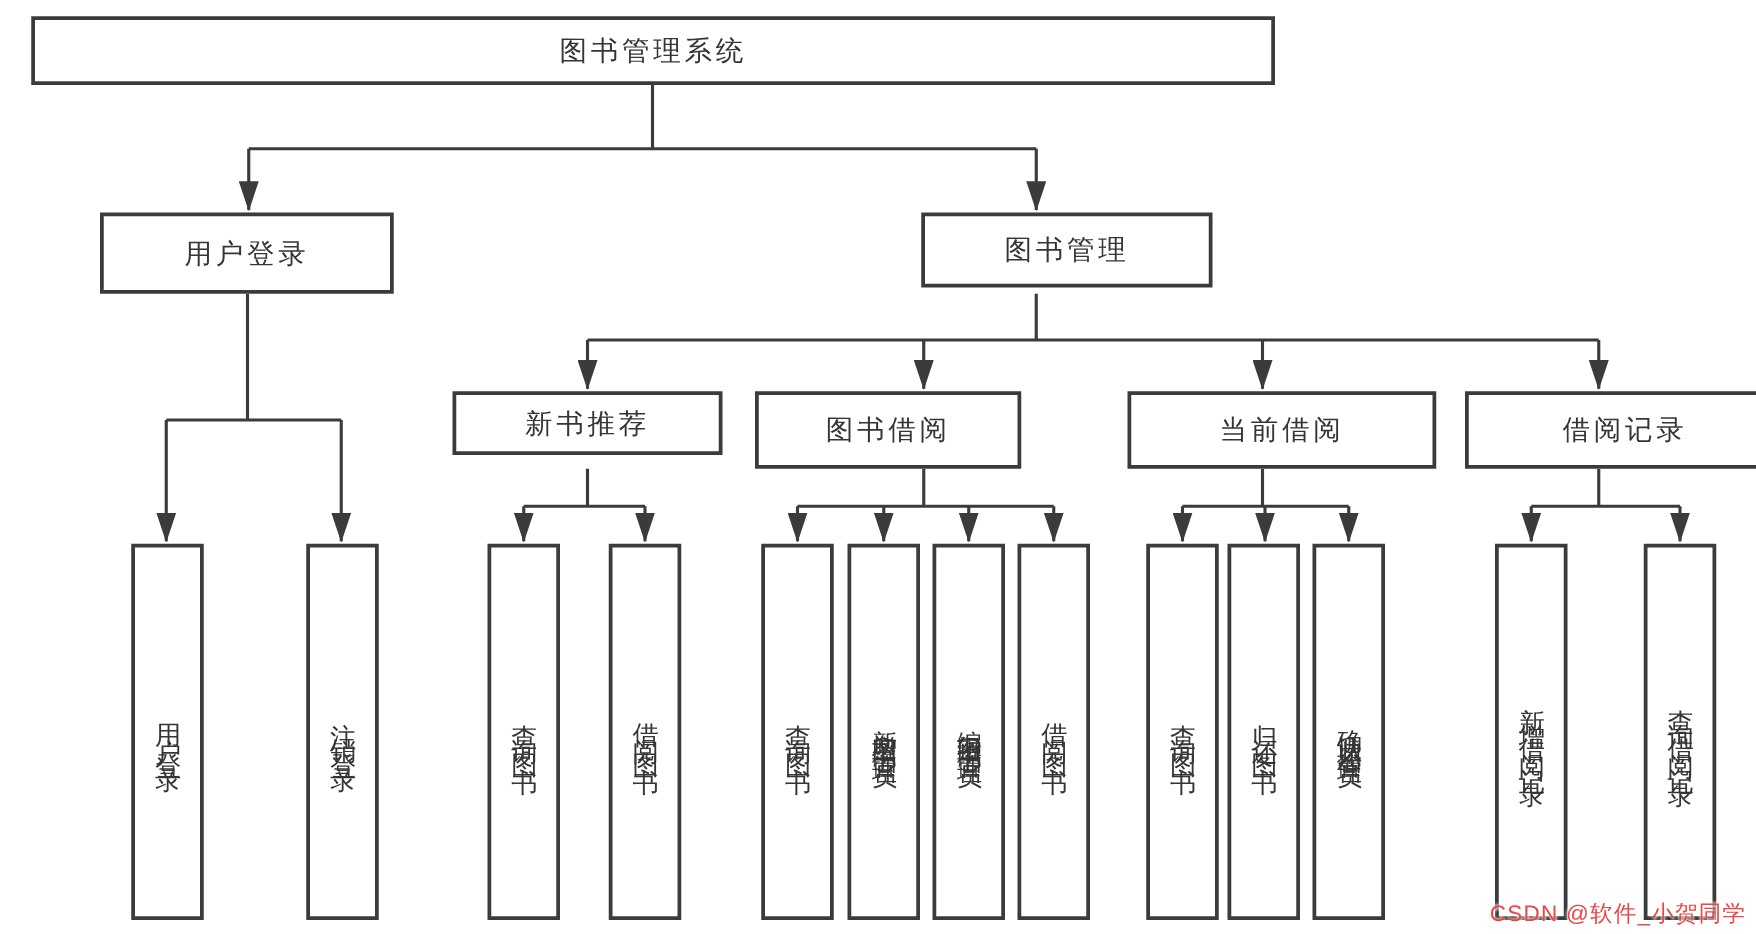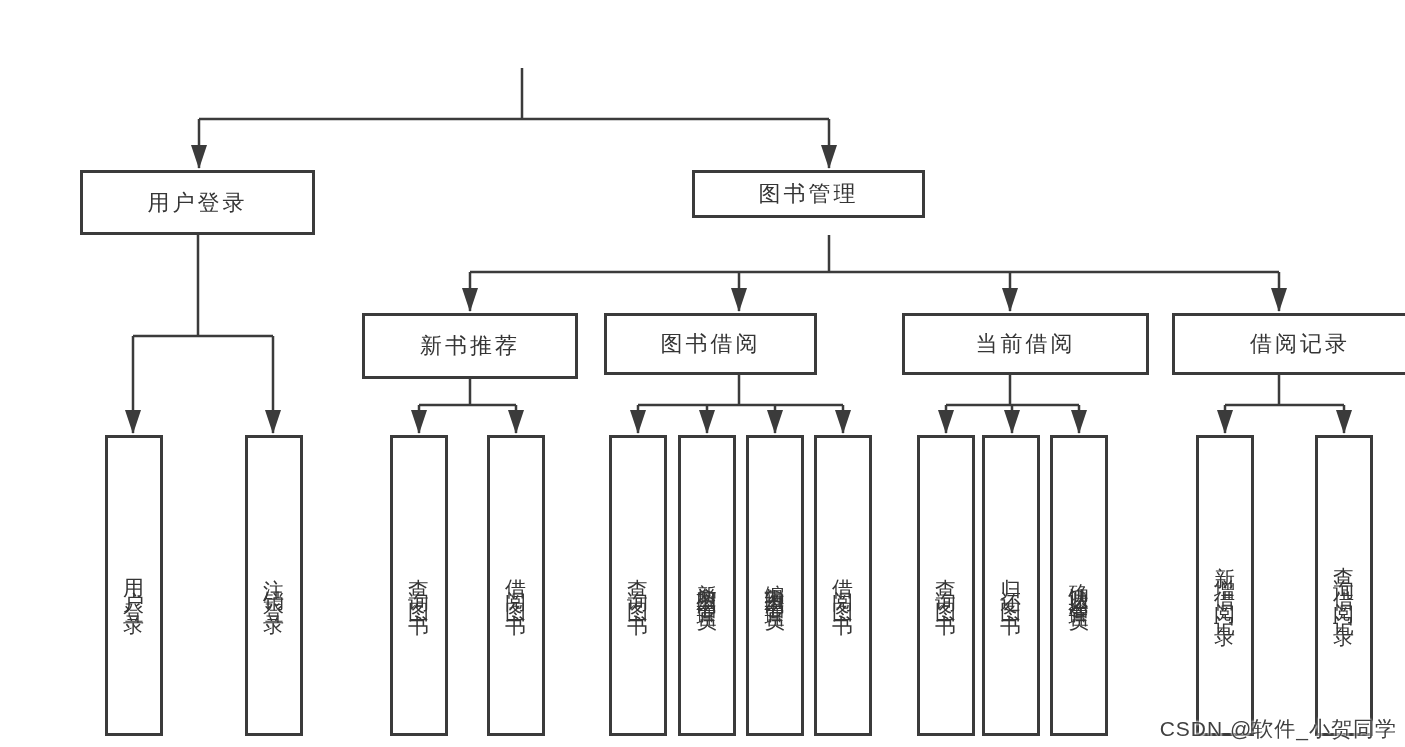--- a/index.html
+++ b/index.html
@@ -48,22 +48,22 @@
   }
   .vtext.long {
     font-size: 20px;
     letter-spacing: 4px;
   }
   .watermark {
     position: absolute;
     right: 8px;
     bottom: 4px;
     z-index: 3;
-    font-size: 21px;
-    color: #404040;
+    font-size: 18px;
+    color: #ef4444;
     letter-spacing: 1px;
     text-shadow: 1px 1px 2px rgba(255,255,255,.95), -1px -1px 2px rgba(255,255,255,.95);
     white-space: nowrap;
   }
 </style>
 </head>
 <body>
 
 <div class="stage">
 
@@ -96,29 +96,32 @@
     <path d="M707 405 V433" fill="none" stroke="#3b3b3b" stroke-width="2.5" marker-end="url(#arrow)"></path>
     <path d="M775 405 V433" fill="none" stroke="#3b3b3b" stroke-width="2.5" marker-end="url(#arrow)"></path>
     <path d="M843 405 V433" fill="none" stroke="#3b3b3b" stroke-width="2.5" marker-end="url(#arrow)"></path>
     <path d="M946 405 V433" fill="none" stroke="#3b3b3b" stroke-width="2.5" marker-end="url(#arrow)"></path>
     <path d="M1012 405 V433" fill="none" stroke="#3b3b3b" stroke-width="2.5" marker-end="url(#arrow)"></path>
     <path d="M1079 405 V433" fill="none" stroke="#3b3b3b" stroke-width="2.5" marker-end="url(#arrow)"></path>
     <path d="M1225 405 V433" fill="none" stroke="#3b3b3b" stroke-width="2.5" marker-end="url(#arrow)"></path>
     <path d="M1344 405 V433" fill="none" stroke="#3b3b3b" stroke-width="2.5" marker-end="url(#arrow)"></path>
   </svg>
 
+  <div class="box hbox" style="left:25px; top:13px; width:995px; height:55px">
+    <span>图书管理系统</span>
+  </div>
 
   <div class="box hbox" style="left:80px; top:170px; width:235px; height:65px">
     <span>用户登录</span>
   </div>
-  <div class="box hbox" style="left:692px; top:170px; width:233px; height:48px">
+  <div class="box hbox" style="left:737px; top:170px; width:233px; height:60px">
     <span>图书管理</span>
   </div>
 
-  <div class="box hbox" style="left:362px; top:313px; width:216px; height:66px">
+  <div class="box hbox" style="left:362px; top:313px; width:216px; height:51px">
     <span>新书推荐</span>
   </div>
   <div class="box hbox" style="left:604px; top:313px; width:213px; height:62px">
     <span>图书借阅</span>
   </div>
   <div class="box hbox" style="left:902px; top:313px; width:247px; height:62px">
     <span>当前借阅</span>
   </div>
   <div class="box hbox" style="left:1172px; top:313px; width:256px; height:62px">
     <span>借阅记录</span>

